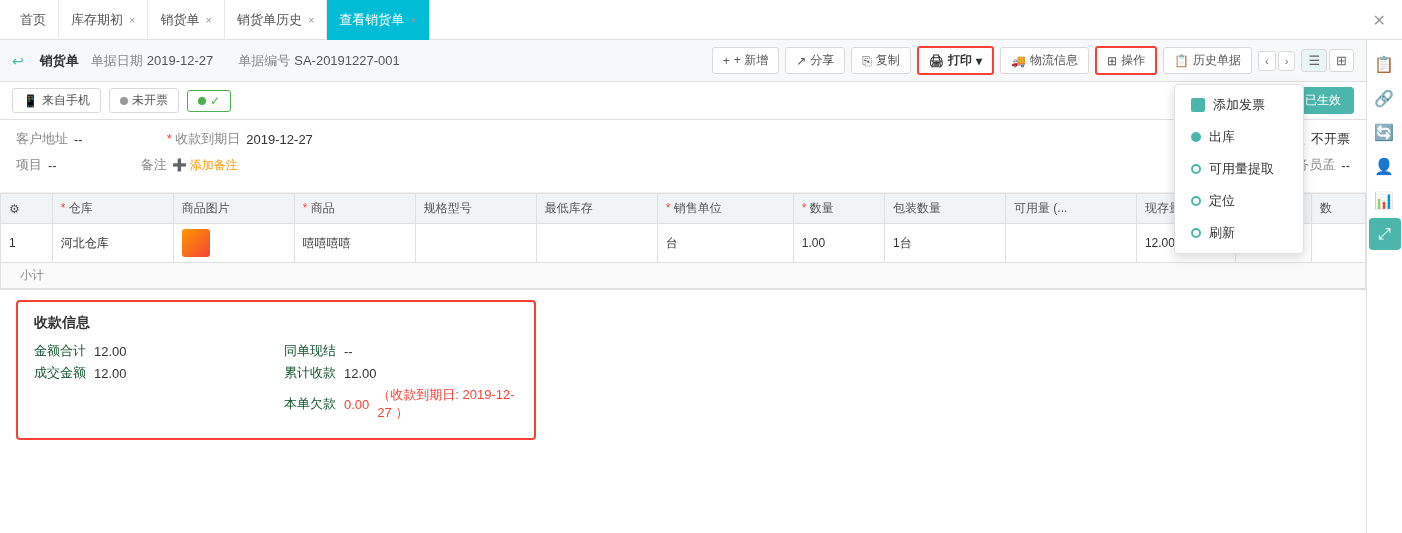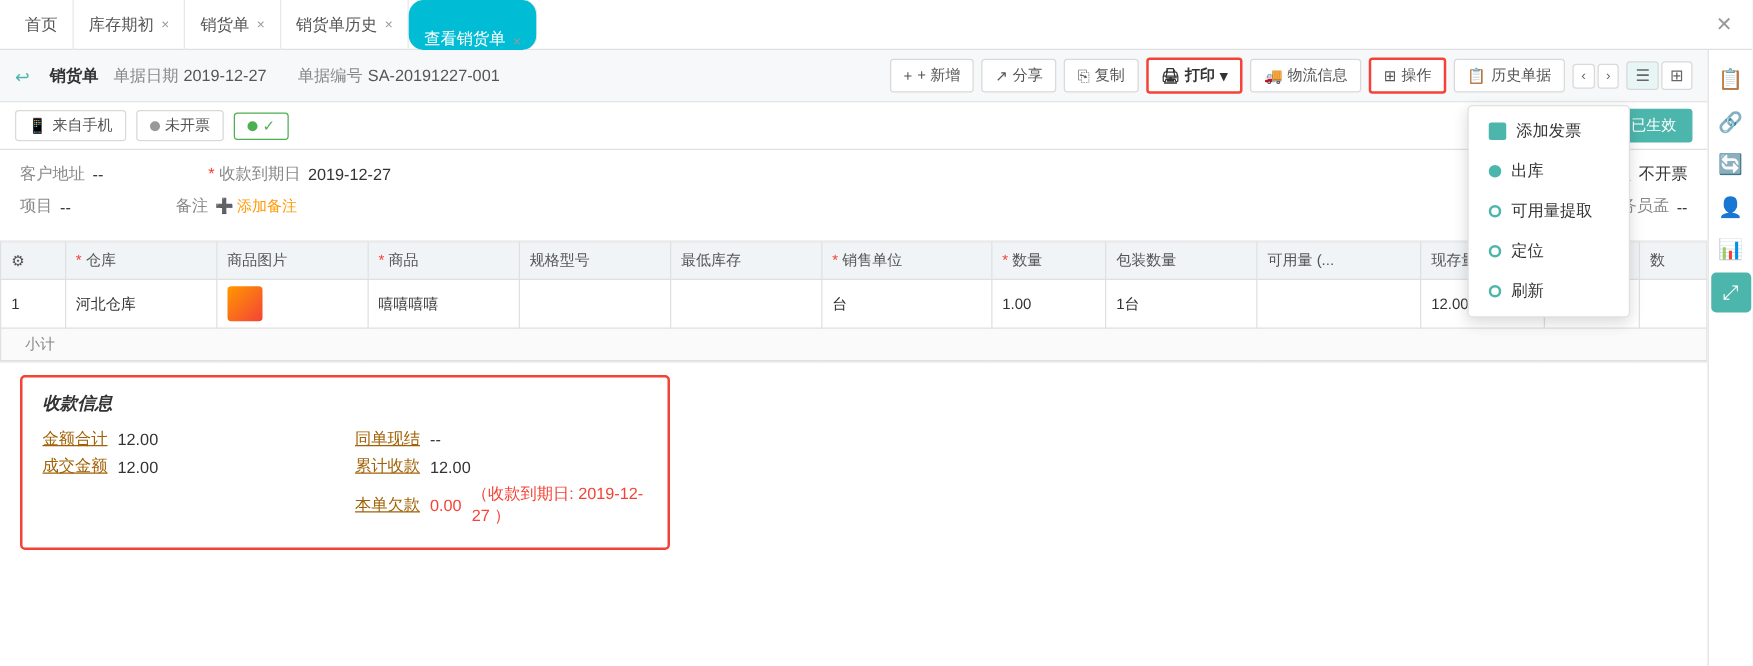--- a/index.html
+++ b/index.html
@@ -9,21 +9,21 @@
     .tab-bar {
       display: flex; align-items: center; background: #fff; border-bottom: 1px solid #e0e0e0;
       height: 40px; padding: 0 8px; position: relative;
     }
     .tab-item {
       display: flex; align-items: center; padding: 0 12px; height: 40px; cursor: pointer;
       font-size: 13px; color: #555; border-right: 1px solid #e8e8e8; white-space: nowrap;
     }
     .tab-item .close-btn { margin-left: 6px; color: #999; font-size: 11px; cursor: pointer; }
     .tab-item.active-green {
-      background: #00bcd4; color: #fff; border-radius: 12px; align-items: flex-end;
+      background: #00bcd4; color: #fff; border-radius: 0;
     }
     .tab-close-x {
       position: absolute; right: 16px; top: 50%; transform: translateY(-50%);
       font-size: 16px; color: #999; cursor: pointer;
     }
 
     
     .main-area { background: #fff; height: calc(533px - 40px); overflow: hidden; display: flex; }
 
     .content-wrapper { flex: 1; overflow: hidden; }
@@ -85,24 +85,24 @@
       white-space: nowrap; font-weight: normal; color: #555;
     }
     thead th.required::before { content: "* "; color: #f44336; }
     tbody tr { background: #fff; }
     tbody tr.data-row td { padding: 5px 8px; border: 1px solid #e0e0e0; }
     tbody tr.subtotal-row td { padding: 4px 19px; border: 1px solid #e0e0e0; background: #fafafa; color: #888; font-size: 12px; }
     .product-thumb { width: 28px; height: 28px; background: linear-gradient(135deg, #ff9800, #f44336); border-radius: 3px; }
 
     
     .bottom-info { padding: 12px 16px; border: 2px solid #f44336; margin: 10px 16px; border-radius: 4px; background: #fff; max-width: 520px; }
-    .bottom-info-title { font-weight: bold; font-size: 14px; margin-bottom: 10px; font-style: italic; }
+    .bottom-info-title { font-weight: bold; font-size: 14px; margin-bottom: 10px; }
     .bottom-info-grid { display: grid; grid-template-columns: 1fr 1fr; gap: 4px 16px; }
     .bi-row { display: flex; align-items: center; gap: 8px; font-size: 13px; margin-bottom: 4px; }
-    .bi-label { color: #a16207; white-space: nowrap; text-decoration: underline; }
+    .bi-label { color: #14532d; white-space: nowrap; }
     .bi-value { color: #333; }
     .bi-value.red { color: #f44336; }
 
     
     .right-sidebar {
       width: 36px; background: #fff; border-left: 1px solid #e0e0e0;
       display: flex; flex-direction: column; align-items: center; padding-top: 8px; gap: 2px;
     }
     .sidebar-icon {
       width: 32px; height: 32px; display: flex; align-items: center; justify-content: center;

